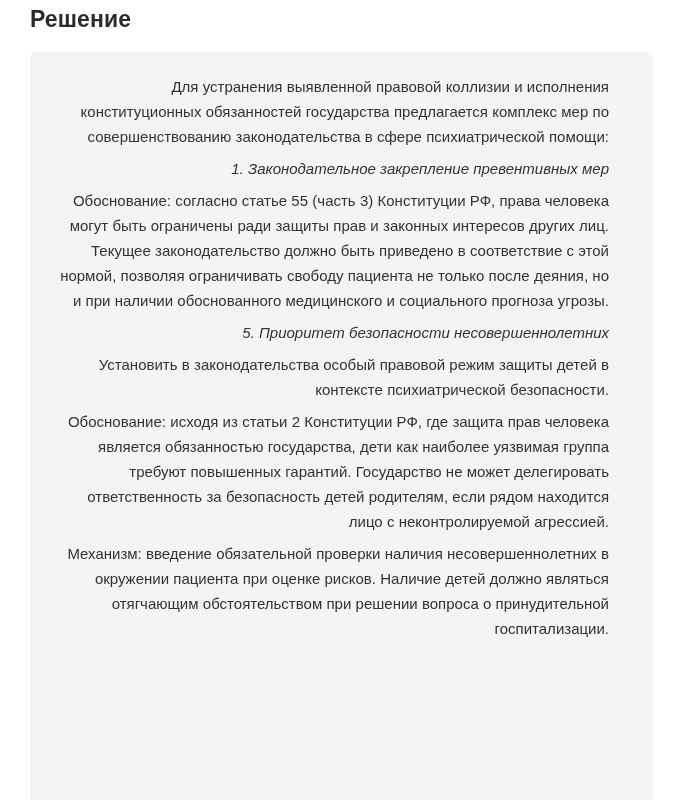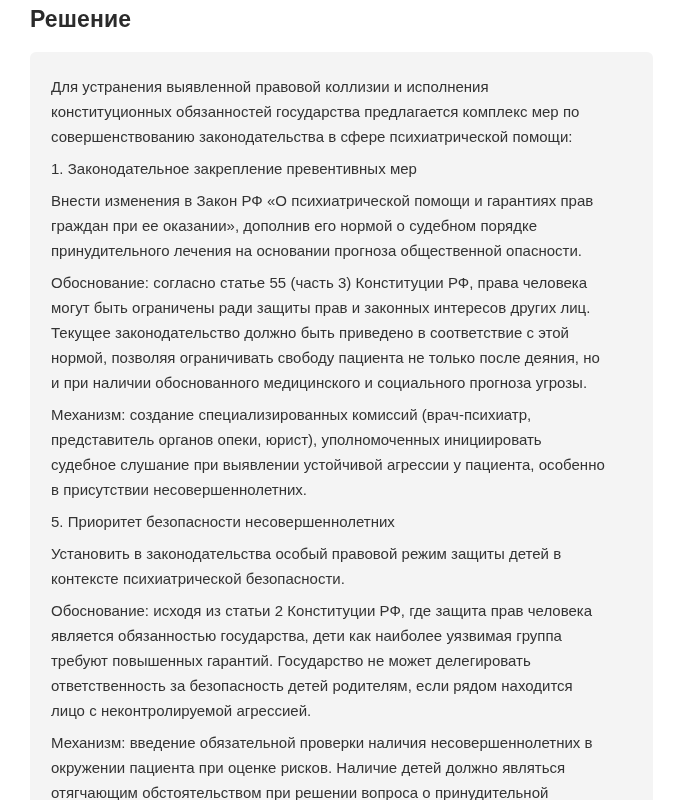--- a/index.html
+++ b/index.html
@@ -55,46 +55,45 @@
     margin: 0;
     padding: 0;
   }
 
   .doc-para {
     margin: 0 0 7px 0;
     padding: 0;
     font-size: 15px;
     line-height: 25px;
     color: #333333;
-    text-align: left;
+    text-align: right;
     word-spacing: 0.1px;
   }
 
   .doc-para:last-child {
     margin-bottom: 0;
   }
 
   .doc-para.section-heading {
     font-weight: normal;
+    font-style: italic;
   }
 </style>
 </head>
 <body>
 
 <div class="page">
 
   <h1 class="page-title">Решение</h1>
 
   <div class="content-card">
     <div class="doc-body">
       <p class="doc-para">Для устранения выявленной правовой коллизии и исполнения конституционных обязанностей государства предлагается комплекс мер по совершенствованию законодательства в сфере психиатрической помощи:</p>
       <p class="doc-para section-heading">1. Законодательное закрепление превентивных мер</p>
-      <p class="doc-para">Внести изменения в Закон РФ «О психиатрической помощи и гарантиях прав граждан при ее оказании», дополнив его нормой о судебном порядке принудительного лечения на основании прогноза общественной опасности.</p>
       <p class="doc-para">Обоснование: согласно статье 55 (часть 3) Конституции РФ, права человека могут быть ограничены ради защиты прав и законных интересов других лиц. Текущее законодательство должно быть приведено в соответствие с этой нормой, позволяя ограничивать свободу пациента не только после деяния, но и при наличии обоснованного медицинского и социального прогноза угрозы.</p>
-      <p class="doc-para">Механизм: создание специализированных комиссий (врач-психиатр, представитель органов опеки, юрист), уполномоченных инициировать судебное слушание при выявлении устойчивой агрессии у пациента, особенно в присутствии несовершеннолетних.</p>
       <p class="doc-para section-heading">5. Приоритет безопасности несовершеннолетних</p>
       <p class="doc-para">Установить в законодательства особый правовой режим защиты детей в контексте психиатрической безопасности.</p>
       <p class="doc-para">Обоснование: исходя из статьи 2 Конституции РФ, где защита прав человека является обязанностью государства, дети как наиболее уязвимая группа требуют повышенных гарантий. Государство не может делегировать ответственность за безопасность детей родителям, если рядом находится лицо с неконтролируемой агрессией.</p>
       <p class="doc-para">Механизм: введение обязательной проверки наличия несовершеннолетних в окружении пациента при оценке рисков. Наличие детей должно являться отягчающим обстоятельством при решении вопроса о принудительной госпитализации.</p>
     </div>
   </div>
 
 </div>
 
 </body></html>

